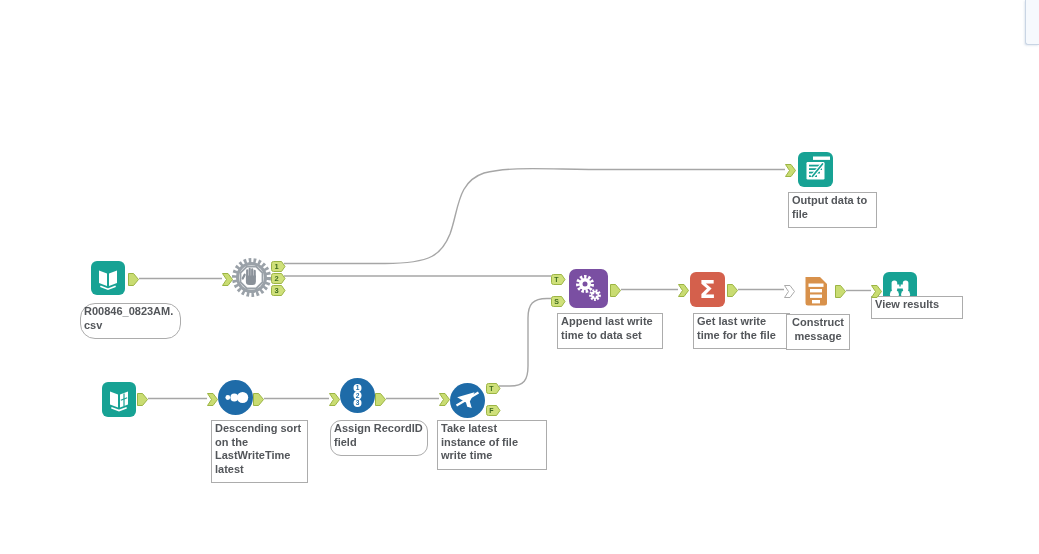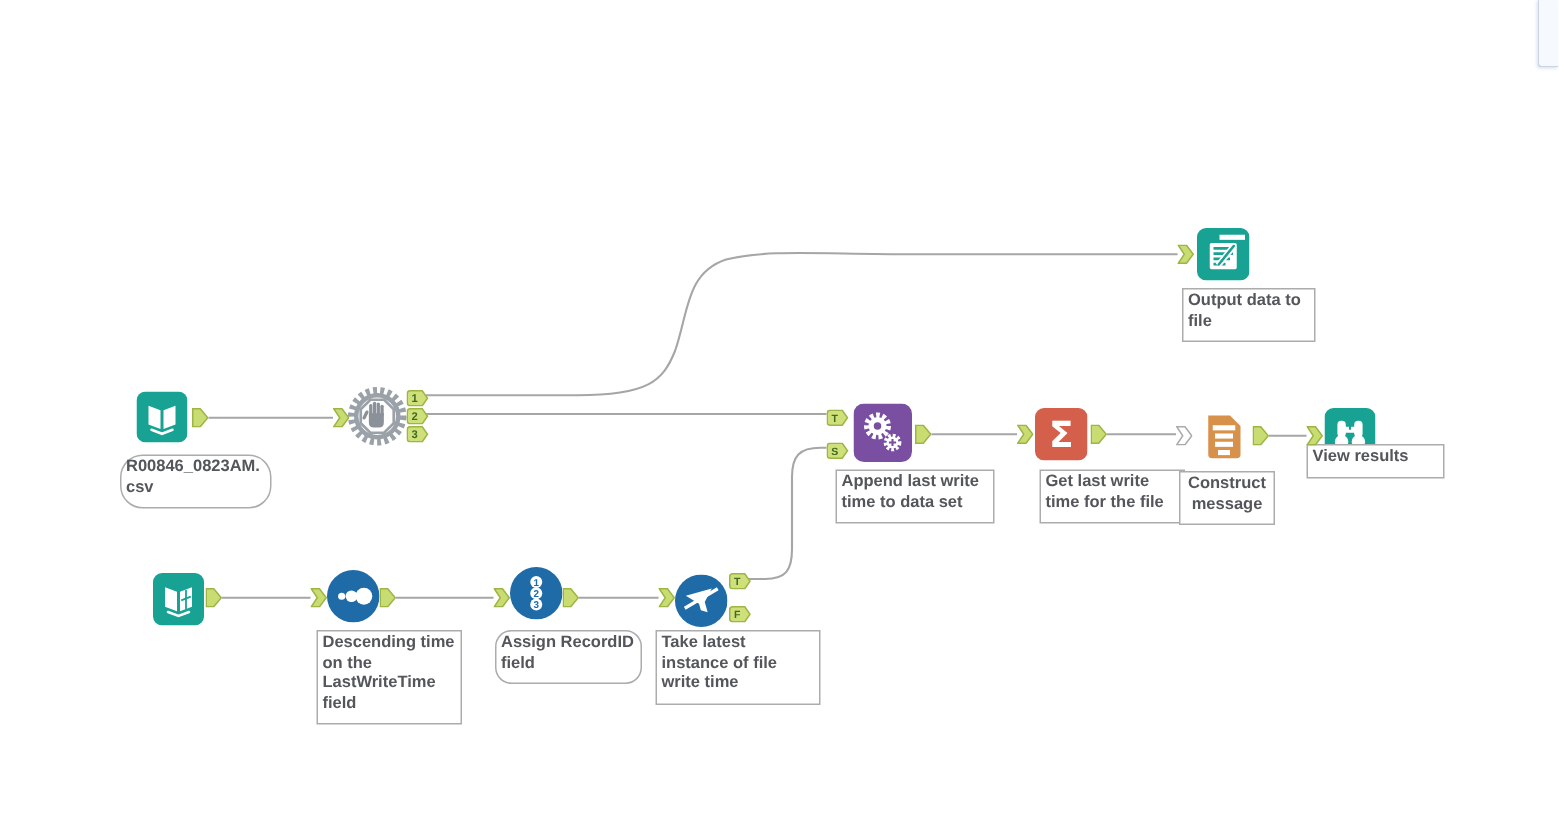--- a/index.html
+++ b/index.html
@@ -235,21 +235,21 @@
   <div class="anchor" style="left:207px;top:392px;">
     <svg width="11" height="13">
         <path d="M0.5 0.5 H6 L10.5 6.5 L6 12.5 H0.5 L4.5 6.5 Z" fill="#c9dc72" stroke="#9cb544"></path>
       </svg>
   </div>
   <div class="anchor" style="left:253px;top:392px;">
     <svg width="11" height="13">
         <path d="M0.5 0.5 H5.5 L10.5 6.5 L5.5 12.5 H0.5 Z" fill="#c9dc72" stroke="#9cb544"></path>
       </svg>
   </div>
-  <div class="annotation" style="left:211px;top:420px;width:97px;">Descending time on the LastWriteTime field</div>
+  <div class="annotation" style="left:211px;top:420px;width:97px;">Descending sort on the LastWriteTime latest</div>
 
   <div class="node" style="left:340px;top:378px;">
     <svg width="35" height="35" viewBox="0 0 35 35">
       <circle cx="17.5" cy="17.5" r="17.5" fill="#1e6ba8"></circle>
       <circle cx="17.5" cy="10" r="4" fill="#ffffff"></circle>
       <circle cx="17.5" cy="17.5" r="4" fill="#ffffff"></circle>
       <circle cx="17.5" cy="25" r="4" fill="#ffffff"></circle>
       <text x="17.5" y="12.4" text-anchor="middle" font-size="6.6" font-weight="bold" fill="#1e6ba8" font-family="Liberation Sans, sans-serif">1</text>
       <text x="17.5" y="19.9" text-anchor="middle" font-size="6.6" font-weight="bold" fill="#1e6ba8" font-family="Liberation Sans, sans-serif">2</text>
       <text x="17.5" y="27.4" text-anchor="middle" font-size="6.6" font-weight="bold" fill="#1e6ba8" font-family="Liberation Sans, sans-serif">3</text>

